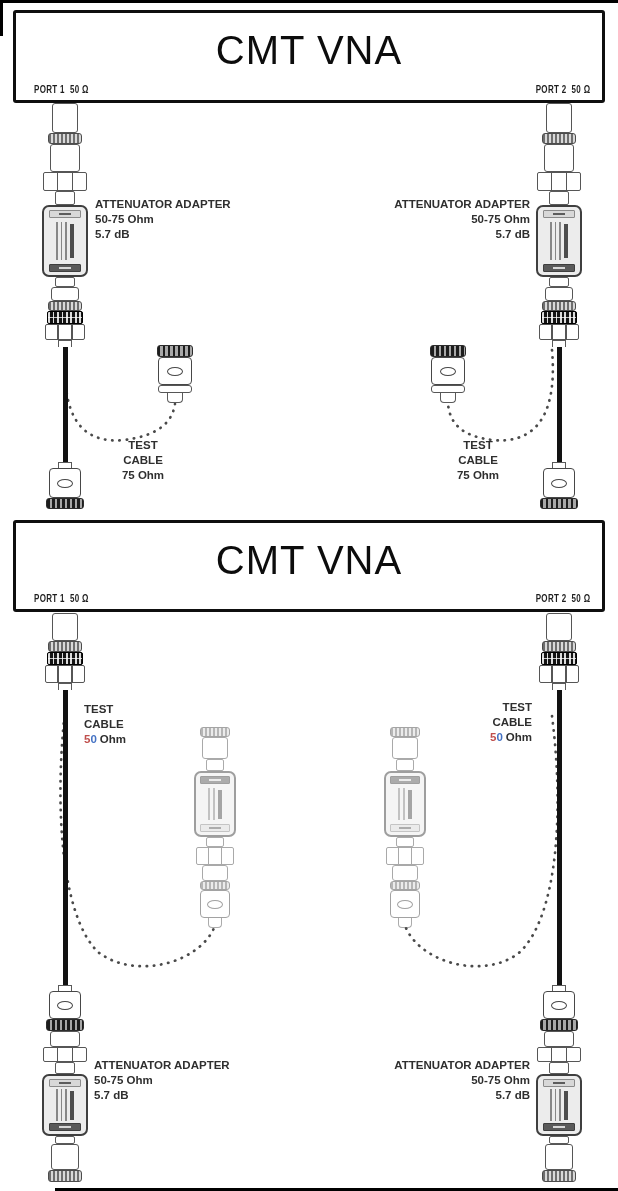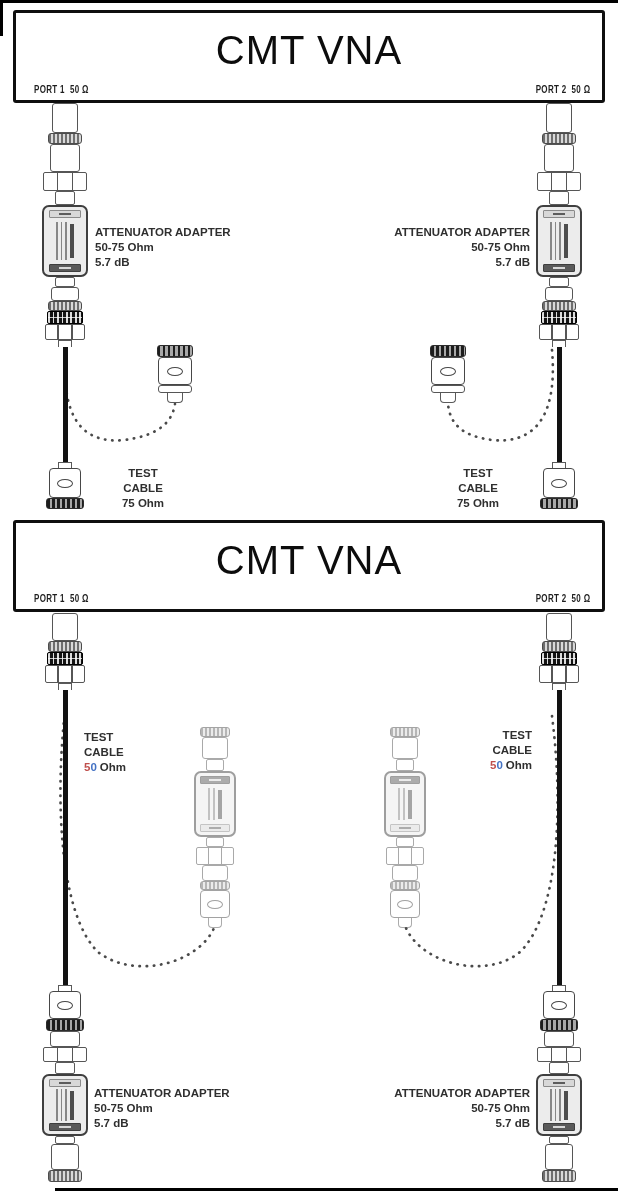--- a/index.html
+++ b/index.html
@@ -53,21 +53,21 @@
   .ab-dark  { background:#5a5a5a; border-color:#3f3f3f; } .ab-dark i { display:block; width:12px; height:2px; background:#d8d8d8; }
   .ab-mid { flex:1; display:flex; align-items:center; justify-content:center; gap:3px; }
   .ab-mid i { display:block; background:#878787; width:1.6px; height:38px; }
   .ab-mid i.bold { width:4px; height:34px; background:#4d4d4d; }
   .small .ab-mid i { height:32px; } .small .ab-mid i.bold { height:29px; }
 
   .faded { opacity:0.5; }
 
   
   .diagram-label { position:absolute; font-size:11.5px; font-weight:700;
-                   line-height:15px; color:#2f2f2f; white-space:nowrap;margin-top:28px; }
+                   line-height:15px; color:#2f2f2f; white-space:nowrap; }
   .ta-right { text-align:right; } .ta-center { text-align:center; }
   .digit-5 { color:#c0504d; } .digit-0 { color:#4472c4; } .ohm-suffix { margin-left:3px; }
 
   svg.overlay { position:absolute; left:0; top:0; }
 </style>
 </head>
 <body>
 
 <div class="frame-line" style="left:0;top:0;width:618px;height:3px"></div>
 <div class="frame-line" style="left:0;top:0;width:3px;height:36px"></div>

